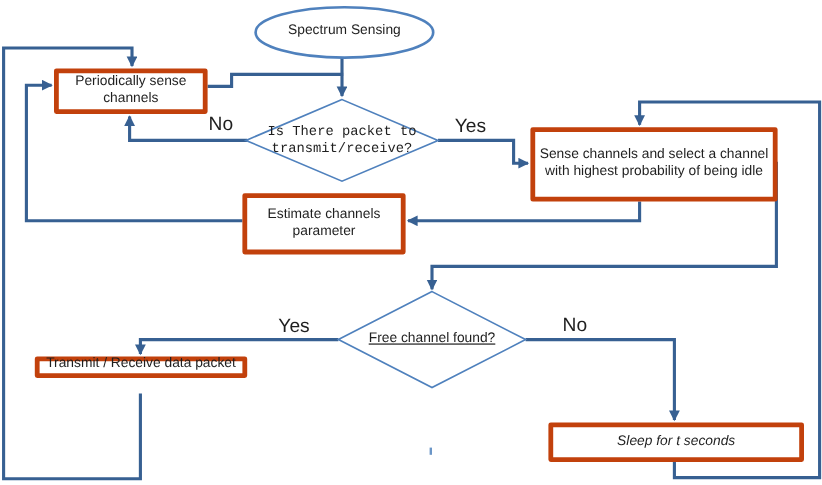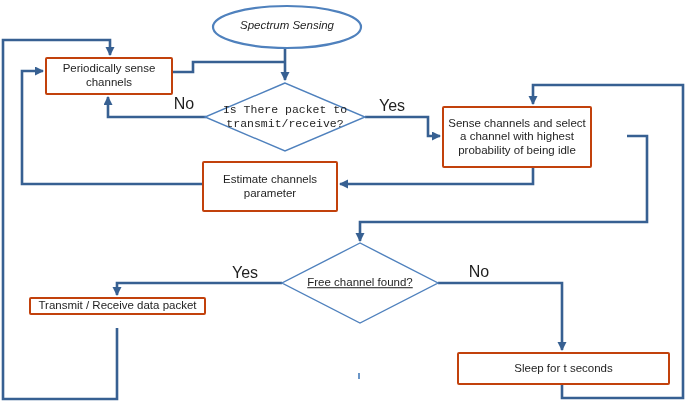--- a/index.html
+++ b/index.html
@@ -3,21 +3,21 @@
 <meta charset="utf-8">
 <style>
   html,body{margin:0;padding:0;background:#ffffff;}
   .stage{
     position:relative;width:685px;height:404px;background:#ffffff;overflow:hidden;
     font-family:"Liberation Sans", sans-serif;color:#1f1f1f;
   }
   .stage svg{position:absolute;left:0;top:0;z-index:1;}
   .node{
     position:absolute;z-index:2;box-sizing:border-box;background:#ffffff;
-    border:2px solid #c2410c;border-radius:2px;
+    border:4px solid #c2410c;border-radius:2px;
     display:flex;align-items:center;justify-content:center;text-align:center;
     font-size:11.5px;line-height:1.18;padding:0 2px;
   }
   .floating-label{
     position:absolute;z-index:3;transform:translate(-50%,-50%);
     text-align:center;font-size:11.5px;line-height:1.18;background:transparent;
   }
   .edge-label{
     position:absolute;z-index:3;transform:translate(-50%,-50%);
     font-size:16px;line-height:1;background:transparent;white-space:nowrap;
@@ -52,37 +52,37 @@
     <ellipse cx="287" cy="27" rx="74" ry="21" fill="#ffffff" stroke="#4f81bd" stroke-width="2.2"></ellipse>
     <polygon points="285,83 205,117 285,151 365,117" fill="#ffffff" stroke="#4f81bd" stroke-width="1.4"></polygon>
     <polygon points="360,243 282,283 360,323 438,283" fill="#ffffff" stroke="#4f81bd" stroke-width="1.4"></polygon>
     <rect x="358" y="373" width="2" height="6" fill="#6b96c7"></rect>
   </svg>
 
   <div class="node" style="left:45px;top:57px;width:128px;height:38px;">
     <span>Periodically sense channels</span>
   </div>
 
-  <div class="node" style="left:442px;top:106px;width:150px;height:62px;">
+  <div class="node" style="left:442px;top:106px;width:206px;height:62px;">
     <span>Sense channels and select a channel with highest probability of being idle</span>
   </div>
 
   <div class="node" style="left:202px;top:161px;width:136px;height:51px;align-items:center;">
     <span>Estimate channels parameter</span>
   </div>
 
   <div class="node" style="left:29px;top:297px;width:177px;height:18px;align-items:flex-end;">
     <span>Transmit / Receive data packet</span>
   </div>
 
-  <div class="node" style="left:457px;top:352px;width:213px;height:33px;">
+  <div class="node" style="left:457px;top:352px;width:213px;height:33px;font-style:italic;">
     <span>Sleep for t seconds</span>
   </div>
 
-  <div class="floating-label" style="left:287px;top:26px;width:150px;font-style:italic;">Spectrum Sensing</div>
+  <div class="floating-label" style="left:287px;top:26px;width:150px;">Spectrum Sensing</div>
 
   <div class="floating-label" style="left:285px;top:117px;width:134px;font-family:Liberation Mono, monospace;">Is There packet to transmit/receive?</div>
 
   <div class="floating-label" style="left:360px;top:283px;width:140px;text-decoration:underline;">Free channel found?</div>
 
   <div class="edge-label" style="left:184px;top:104px;">No</div>
 
   <div class="edge-label" style="left:392px;top:106px;">Yes</div>
 
   <div class="edge-label" style="left:245px;top:273px;">Yes</div>

